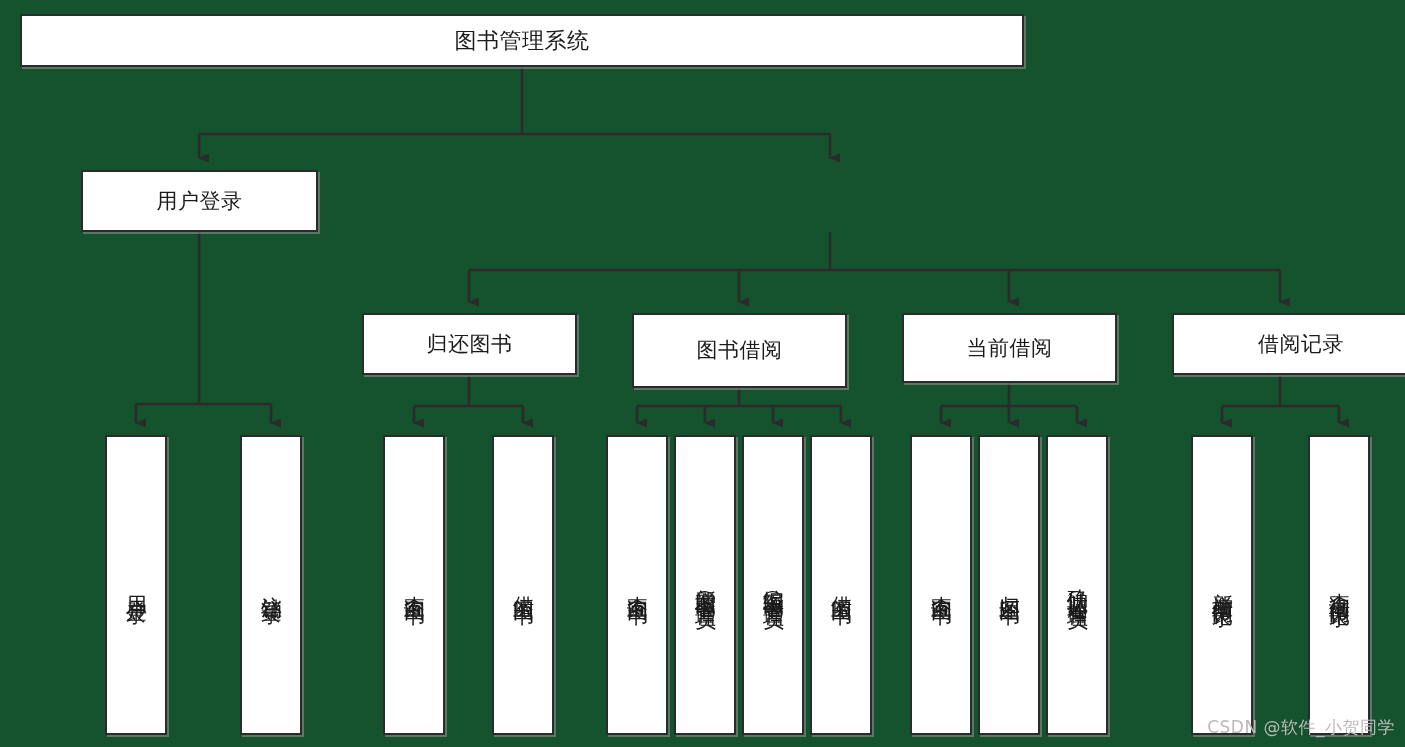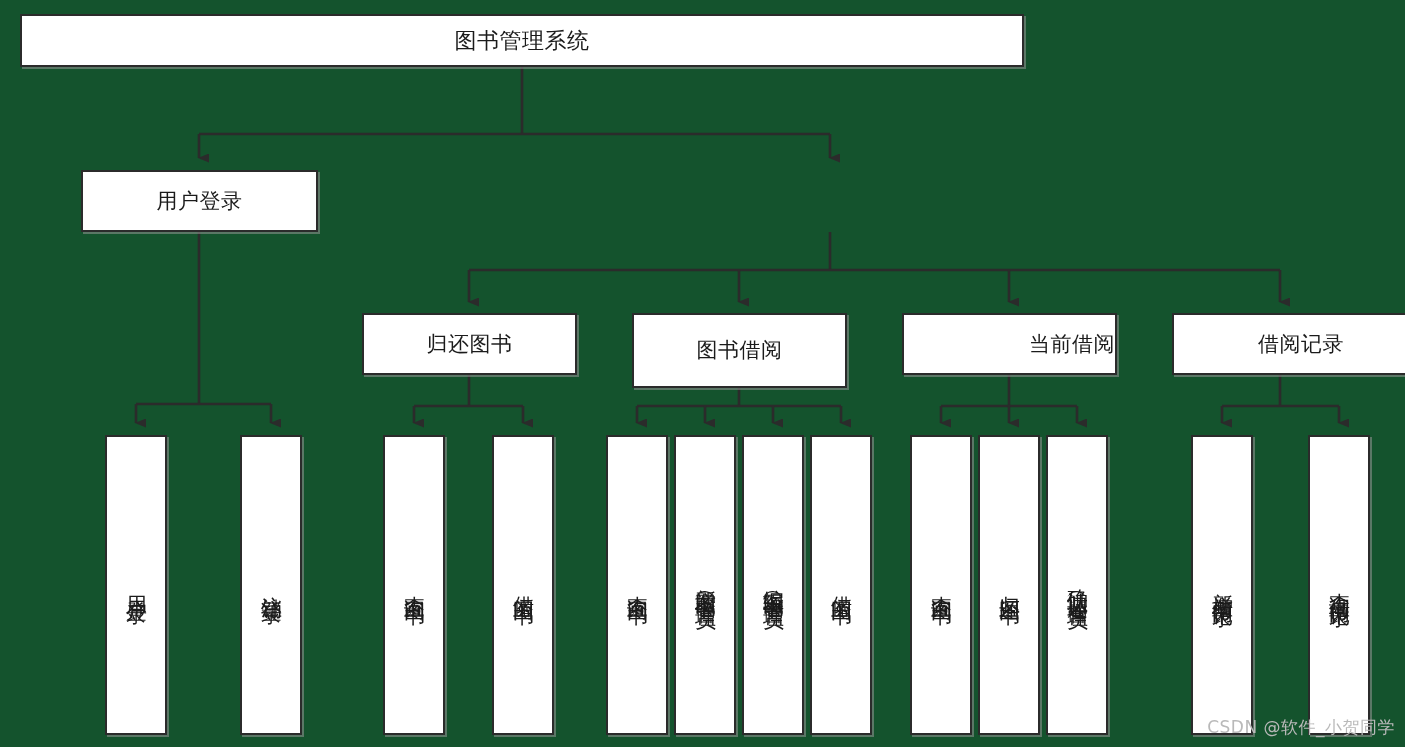--- a/index.html
+++ b/index.html
@@ -136,21 +136,21 @@
   <div class="node horizontal" style="left:81px; top:170px; width:237px; height:62px;">
     <span class="node-label">用户登录</span>
   </div>
 
   <div class="node horizontal" style="left:362px; top:313px; width:215px; height:62px;">
     <span class="node-label">归还图书</span>
   </div>
   <div class="node horizontal" style="left:632px; top:313px; width:215px; height:75px;">
     <span class="node-label">图书借阅</span>
   </div>
-  <div class="node horizontal" style="left:902px; top:313px; width:215px; height:62px;justify-content:flex-end;">
+  <div class="node horizontal" style="left:902px; top:313px; width:215px; height:70px;">
     <span class="node-label">当前借阅</span>
   </div>
   <div class="node horizontal" style="left:1172px; top:313px; width:258px; height:62px;">
     <span class="node-label">借阅记录</span>
   </div>
 
   <div class="node vertical" style="left:105px; top:435px; width:62px; height:300px;">
     <span class="node-label">用户登录</span>
   </div>
   <div class="node vertical" style="left:240px; top:435px; width:62px; height:300px;">

